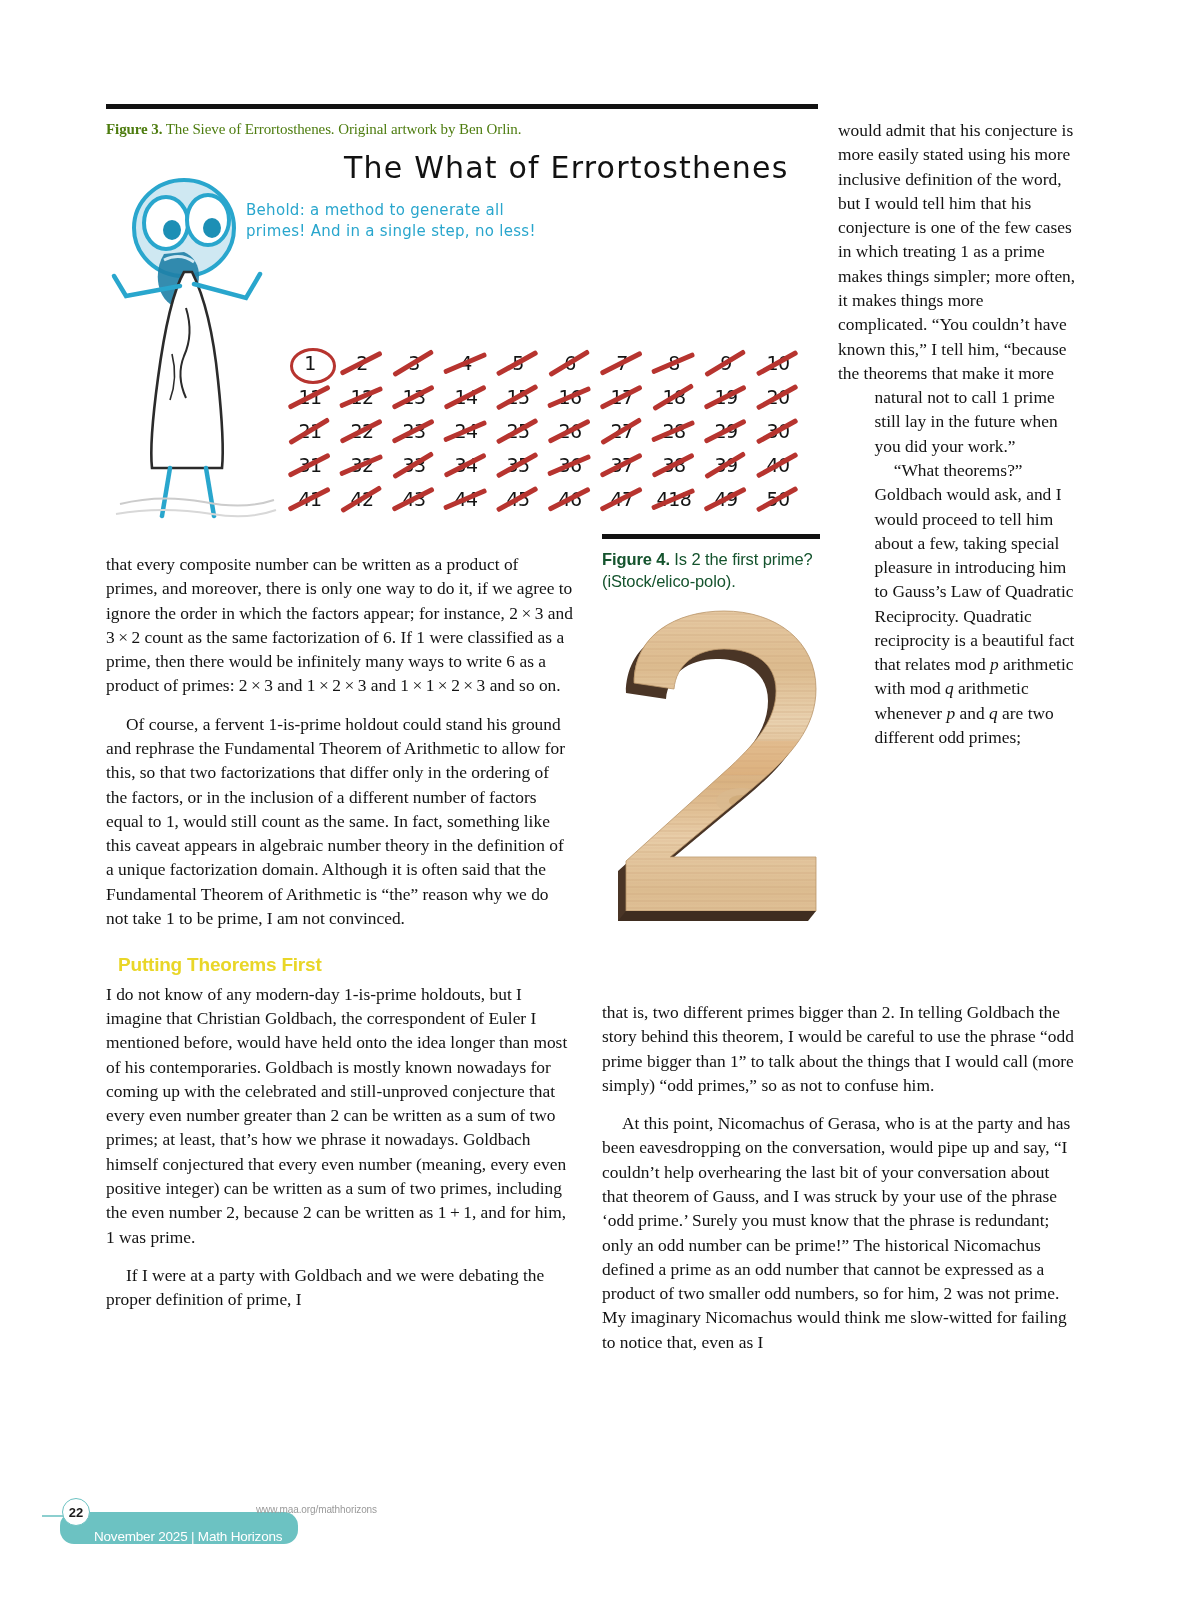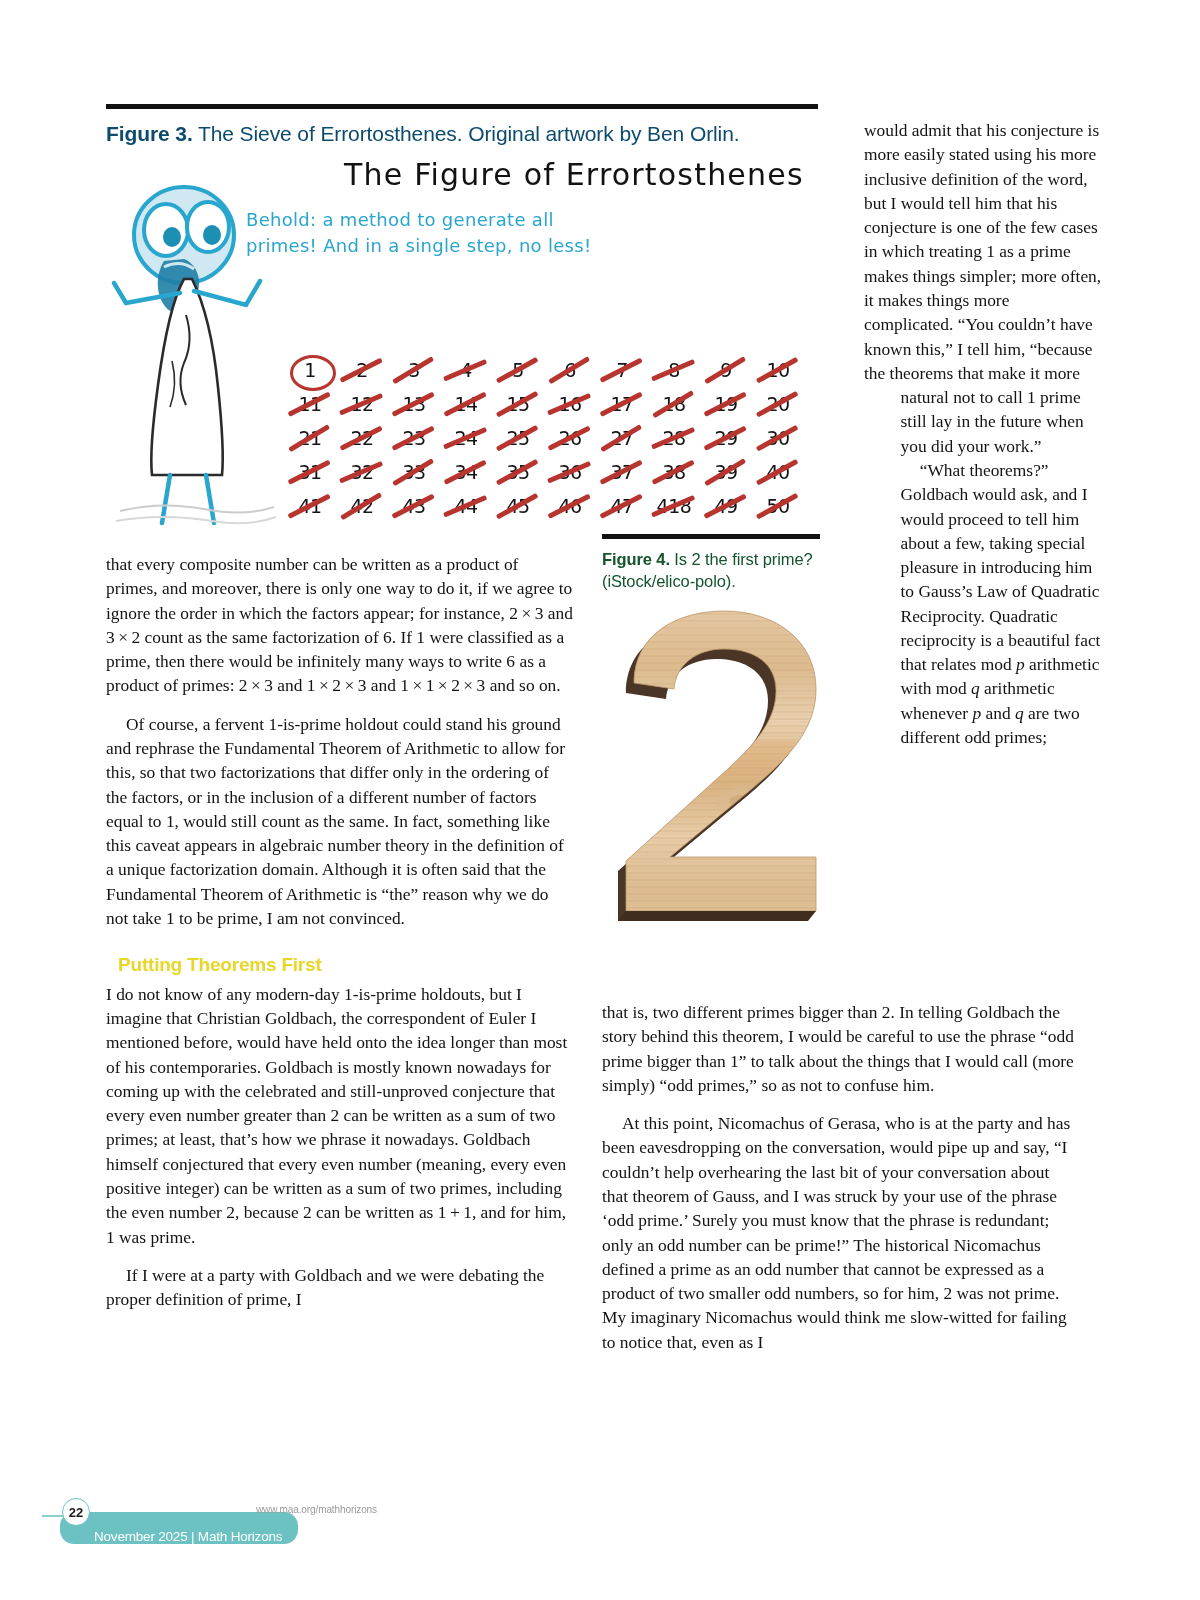--- a/index.html
+++ b/index.html
@@ -22,24 +22,24 @@
     left: 106px;
     top: 104px;
     width: 712px;
   }
   .rule-thick {
     height: 5px;
     background: #111111;
     width: 100%;
   }
   .fig-caption {
-    font-family: Liberation Sans, sans-serif;
-    font-size: 21px;
+    font-family: Liberation Serif, serif;
+    font-size: 15px;
     line-height: 1.3;
-    color: #0c4a6e;
+    color: #4d7c0f;
     margin-top: 11px;
     letter-spacing: -0.1px;
   }
   .fig-caption b { font-weight: 700; }
 
   
   .cartoon {
     position: relative;
     width: 712px;
     height: 390px;
@@ -53,21 +53,21 @@
     font-size: 30px;
     color: #121212;
     letter-spacing: 1.2px;
     white-space: nowrap;
   }
   .cartoon-speech {
     position: absolute;
     left: 140px;
     top: 52px;
     font-family: "DejaVu Sans", sans-serif;
-    font-size: 18px;
+    font-size: 15px;
     line-height: 1.42;
     color: #29a6cd;
     letter-spacing: 0.3px;
     white-space: pre-line;
   }
   .cartoon-figure {
     position: absolute;
     left: 0px;
     top: 20px;
     width: 180px;
@@ -129,21 +129,21 @@
     font-size: 17.4px;
     line-height: 1.395;
     color: #131313;
     text-align: left;
   }
   .col p { margin: 0; }
   .col p + p { text-indent: 1.15em; margin-top: 14px; }
 
   .col-left  { left: 106px; top: 552px;  width: 468px; }
   .col-mid   { left: 602px; top: 1000px; width: 474px; }
-  .col-right { left: 864px; top: 118px;  width: 238px; }
+  .col-right { left: 838px; top: 118px;  width: 238px; }
 
   .section-head {
     font-family: Liberation Sans, sans-serif;
     font-weight: 700;
     font-size: 19px;
     color: #e9d628;
     margin: 22px 0 3px 12px;
     letter-spacing: -0.2px;
   }
 
@@ -239,21 +239,21 @@
 <div class="page">
 
   <div class="fig3-block">
     <div class="rule-thick"></div>
     <div class="fig-caption">
       <b>Figure 3.</b><span> The Sieve of Errortosthenes. Original artwork by Ben Orlin.</span>
     </div>
 
     <div class="cartoon">
 
-      <div class="cartoon-title">The Figure of Errortosthenes</div>
+      <div class="cartoon-title">The What of Errortosthenes</div>
 
       <div class="cartoon-speech">Behold: a method to generate all
 primes! And in a single step, no less!</div>
 
       <svg class="cartoon-figure" viewBox="0 0 180 360">
 
         <ellipse cx="78" cy="60" rx="50" ry="48" fill="#cfe8f2" stroke="#29a6cd" stroke-width="4"></ellipse>
 
         <ellipse cx="60" cy="55" rx="22" ry="26" fill="#ffffff" stroke="#29a6cd" stroke-width="4"></ellipse>
         <ellipse cx="102" cy="52" rx="21" ry="25" fill="#ffffff" stroke="#29a6cd" stroke-width="4"></ellipse>

